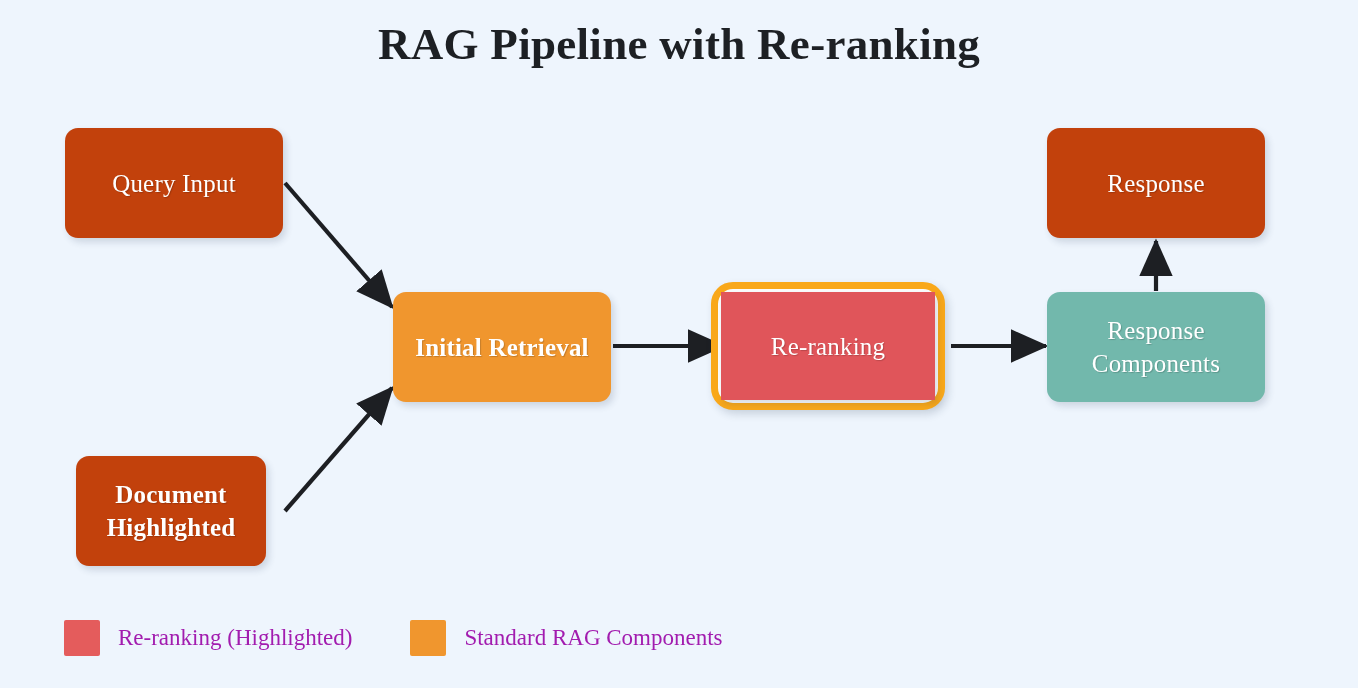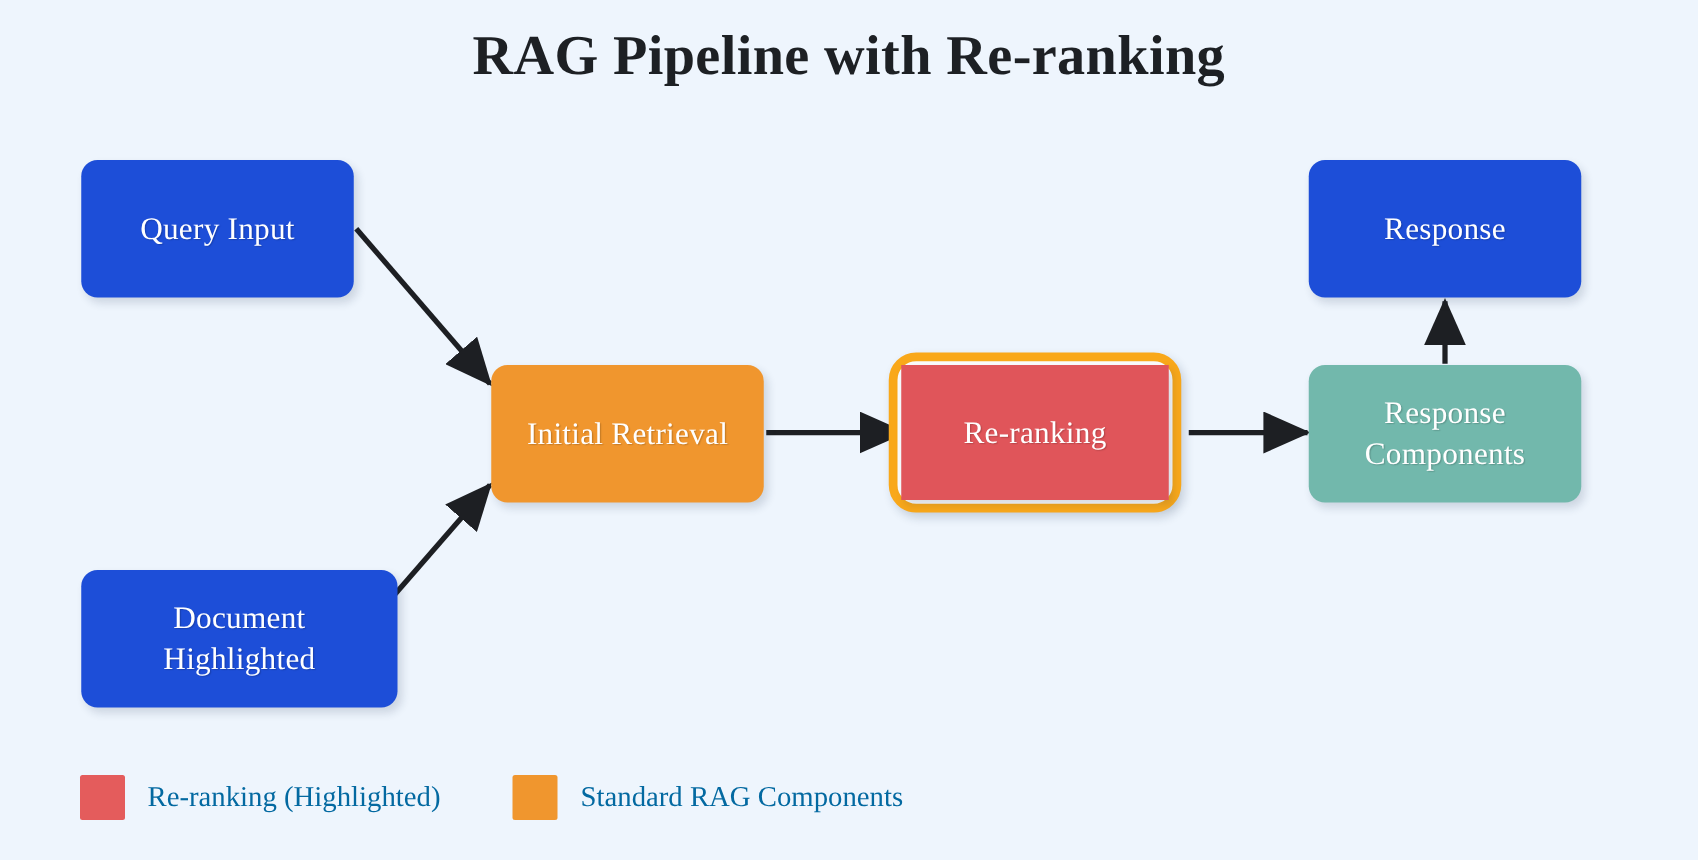--- a/index.html
+++ b/index.html
@@ -46,22 +46,22 @@
     color: #ffffff;
     font-size: 25px;
     line-height: 1.32;
     letter-spacing: 0.2px;
     text-shadow: 1px 1px 1px rgba(0,0,0,0.18);
     box-shadow: 3px 4px 7px rgba(30,50,80,0.16);
     z-index: 3;
   }
   .node span { display: block; }
 
-  .node-blue  { background: #1d4ed8; }
-  .node-orange{ background: #f0962e; }
+  .node-blue  { background: #c2410c; }
+  .node-orange{ background: #f0962e; font-weight: bold; }
   .node-teal  { background: #72b8ac; }
 
   
   .node-red {
     background: #e0555a;
     border-radius: 0;
   }
   .highlight-ring {
     position: absolute;
     box-sizing: border-box;
@@ -96,21 +96,21 @@
     align-items: center;
   }
   .legend-swatch {
     width: 36px;
     height: 36px;
     border-radius: 2px;
     flex: 0 0 auto;
   }
   .legend-label {
     font-size: 23px;
-    color: #0369a1;
+    color: #a21caf;
     margin-left: 18px;
     white-space: nowrap;
   }
   .legend-gap { width: 58px; flex: 0 0 auto; }
 </style>
 </head>
 <body>
 
 <div id="canvas">
 
@@ -131,21 +131,21 @@
       <line x1="1156" y1="291" x2="1156" y2="241"></line>
     </g>
   </svg>
 
   <div class="highlight-ring" style="left:711px; top:282px; width:234px; height:128px;"></div>
 
   <div class="node node-blue" style="left:65px; top:128px; width:218px; height:110px;">
     <span>Query Input</span>
   </div>
 
-  <div class="node node-blue" style="left:65px; top:456px; width:253px; height:110px;">
+  <div class="node node-blue" style="left:76px; top:456px; width:190px; height:110px;font-weight:bold;">
     <div>
       <span>Document</span>
       <span>Highlighted</span>
     </div>
   </div>
 
   <div class="node node-orange" style="left:393px; top:292px; width:218px; height:110px;">
     <span>Initial Retrieval</span>
   </div>
 

